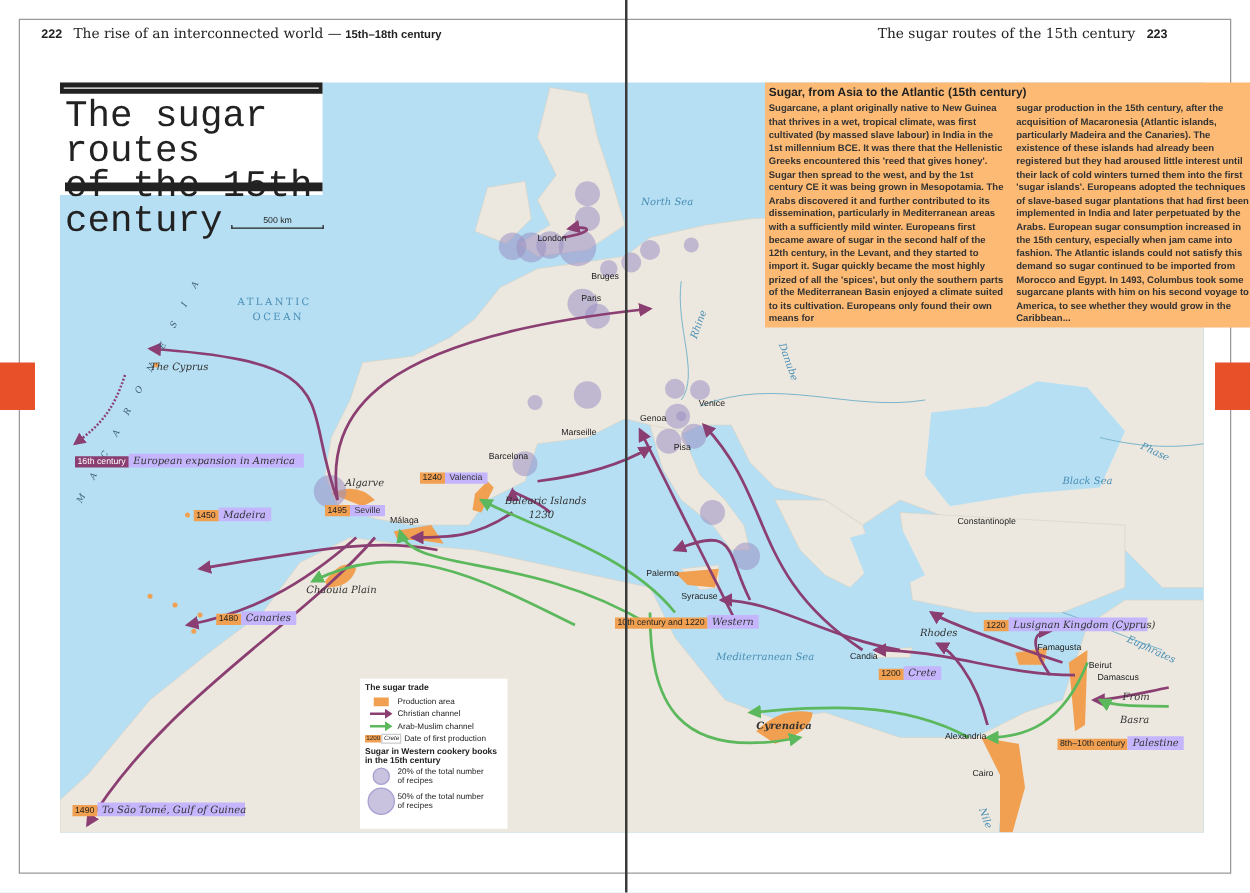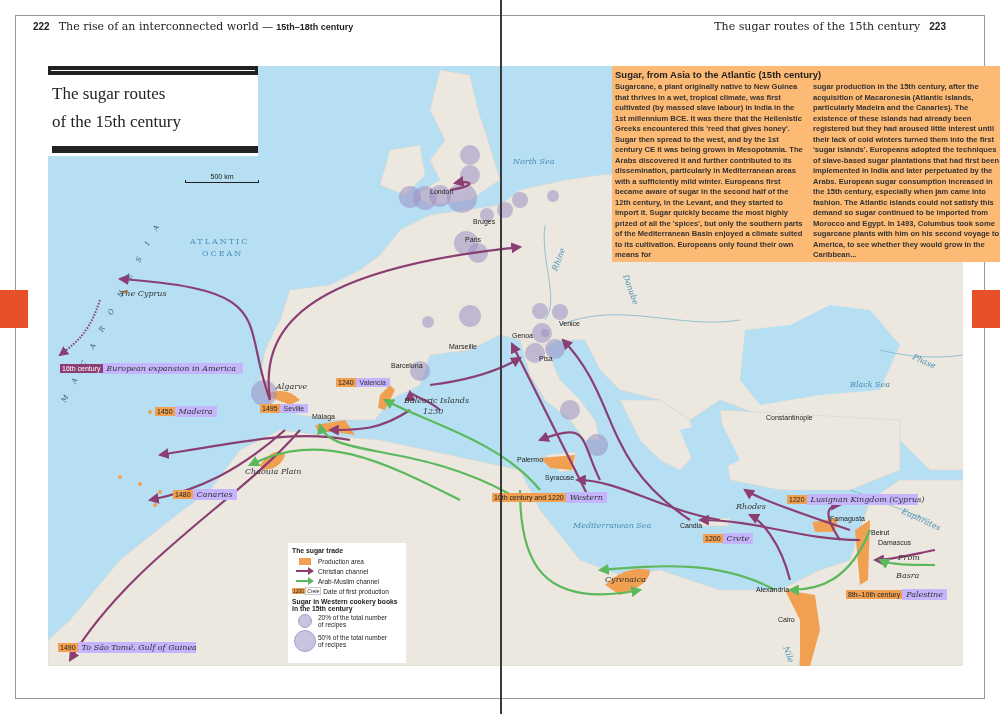--- a/index.html
+++ b/index.html
@@ -8,21 +8,21 @@
   .spine{position:absolute;left:500px;top:0;width:2px;height:714px;background:#3a3a3a;z-index:30;}
   .tab{position:absolute;top:290px;width:28px;height:38px;background:#e8502a;z-index:31;}
   .header{position:absolute;top:20px;font-size:11px;color:#222;z-index:20;white-space:nowrap;}
   .hdr-num{font-weight:bold;font-size:10px;margin-right:6px;}
   .hdr-serif{font-family:"DejaVu Serif",serif;font-size:11px;}
   .hdr-bold{font-weight:bold;font-size:9px;}
   .map{position:absolute;left:48px;top:66px;width:915px;height:600px;background:#b6dff3;overflow:hidden;}
   .title-box{position:absolute;left:48px;top:66px;width:210px;height:90px;background:#fff;z-index:15;}
   .title-bar{position:absolute;left:0;top:0;width:210px;height:9px;background:#222;}
   .title-bar::after{content:"";position:absolute;left:3px;right:3px;top:4px;height:1px;background:#fff;}
-  .title-text{position:absolute;left:4px;top:14px;font-family:Liberation Serif, serif;font-size:17px;line-height:28px;color:#222;font-weight:normal;}
+  .title-text{position:absolute;left:4px;top:14px;font-family:Liberation Mono, monospace;font-size:30px;line-height:28px;color:#222;font-weight:normal;}
   .title-bar2{position:absolute;left:4px;top:80px;width:206px;height:7px;background:#222;}
   .textbox{position:absolute;left:565px;top:66px;width:398px;height:196px;background:#fdba74;z-index:15;padding:3px 0 0 3px;margin-left:47px;}
   .tb-title{font-weight:bold;font-size:9.5px;color:#222;margin-bottom:2px;}
   .tb-cols{display:flex;gap:8px;font-weight:bold;}
   .tb-col{width:190px;font-size:7.6px;line-height:10.5px;color:#333;}
   .lbl{position:absolute;font-size:7px;color:#222;white-space:nowrap;z-index:12;}
   .it{font-family:"DejaVu Serif",serif;font-style:italic;font-size:8px;color:#333;}
   .sea{font-family:"DejaVu Serif",serif;font-style:italic;font-size:8px;color:#4a8fb5;}
   .tag{display:inline-block;background:#f0a050;color:#222;font-size:7px;padding:1px 2px;}
   .tagp{display:inline-block;background:#8b3e72;color:#fff;font-size:7px;padding:1px 2px;}
@@ -39,21 +39,21 @@
 
 <div class="page"></div>
 
 <div class="header" style="left:33px;">
   <span class="hdr-num">222</span>
   <span class="hdr-serif">The rise of an interconnected world —</span>
   <span class="hdr-bold">15th–18th century</span>
 </div>
 <div class="header" style="right:50px;">
   <span class="hdr-serif">The sugar routes of the 15th century</span>
-  <span class="hdr-num" style="margin-left:6px;margin-right:4px;">223</span>
+  <span class="hdr-num" style="margin-left:6px;margin-right:16px;">223</span>
 </div>
 
 <div class="map">
   <svg width="915" height="600" viewBox="48 66 915 600" style="position:absolute;left:0;top:0;">
     <defs>
       <marker id="ap" viewBox="0 0 10 10" refX="8" refY="5" markerWidth="5" markerHeight="5" orient="auto">
           <path d="M0,0 L10,5 L0,10 z" fill="#8b3e72"></path>
         </marker>
       <marker id="ag" viewBox="0 0 10 10" refX="8" refY="5" markerWidth="5" markerHeight="5" orient="auto">
           <path d="M0,0 L10,5 L0,10 z" fill="#5cb85c"></path>
@@ -212,21 +212,21 @@
 <div class="lbl" style="left:878px;top:539px;">Damascus</div>
 <div class="lbl" style="left:756px;top:586px;">Alexandria</div>
 <div class="lbl" style="left:778px;top:616px;">Cairo</div>
 
 <div class="lbl it" style="left:120px;top:289px;">The Cyprus</div>
 <div class="lbl it" style="left:276px;top:382px;">Algarve</div>
 <div class="lbl it" style="left:245px;top:467px;">Chaouia Plain</div>
 <div class="lbl it" style="left:404px;top:396px;">Balearic Islands</div>
 <div class="lbl it" style="left:423px;top:407px;">1230</div>
 <div class="lbl it" style="left:736px;top:502px;">Rhodes</div>
-<div class="lbl it" style="left:605px;top:575px;">Cyrenaica</div>
+<div class="lbl it" style="left:605px;top:575px;font-weight:bold;">Cyrenaica</div>
 <div class="lbl it" style="left:898px;top:553px;">From</div>
 <div class="lbl it" style="left:896px;top:571px;">Basra</div>
 
 <div class="lbl" style="left:60px;top:363px;"><span class="tagp">16th century</span><span class="tagname" style="width:140px;">European expansion in America</span></div>
 <div class="lbl" style="left:155px;top:406px;"><span class="tag">1450</span><span class="tagname">Madeira</span></div>
 <div class="lbl" style="left:173px;top:489px;"><span class="tag">1480</span><span class="tagname">Canaries</span></div>
 <div class="lbl" style="left:58px;top:642px;"><span class="tag">1490</span><span class="tagname" style="width:118px;">To São Tomé, Gulf of Guinea</span></div>
 <div class="lbl" style="left:260px;top:404px;"><span class="tag">1495</span><span class="tagname" style="font-family:'Liberation Sans',sans-serif;font-style:normal;font-size:7px;">Seville</span></div>
 <div class="lbl" style="left:336px;top:378px;"><span class="tag">1240</span><span class="tagname" style="font-family:'Liberation Sans',sans-serif;font-style:normal;font-size:7px;">Valencia</span></div>
 <div class="lbl" style="left:492px;top:492px;"><span class="tag">10th century and 1220</span><span class="tagname">Western</span></div>

